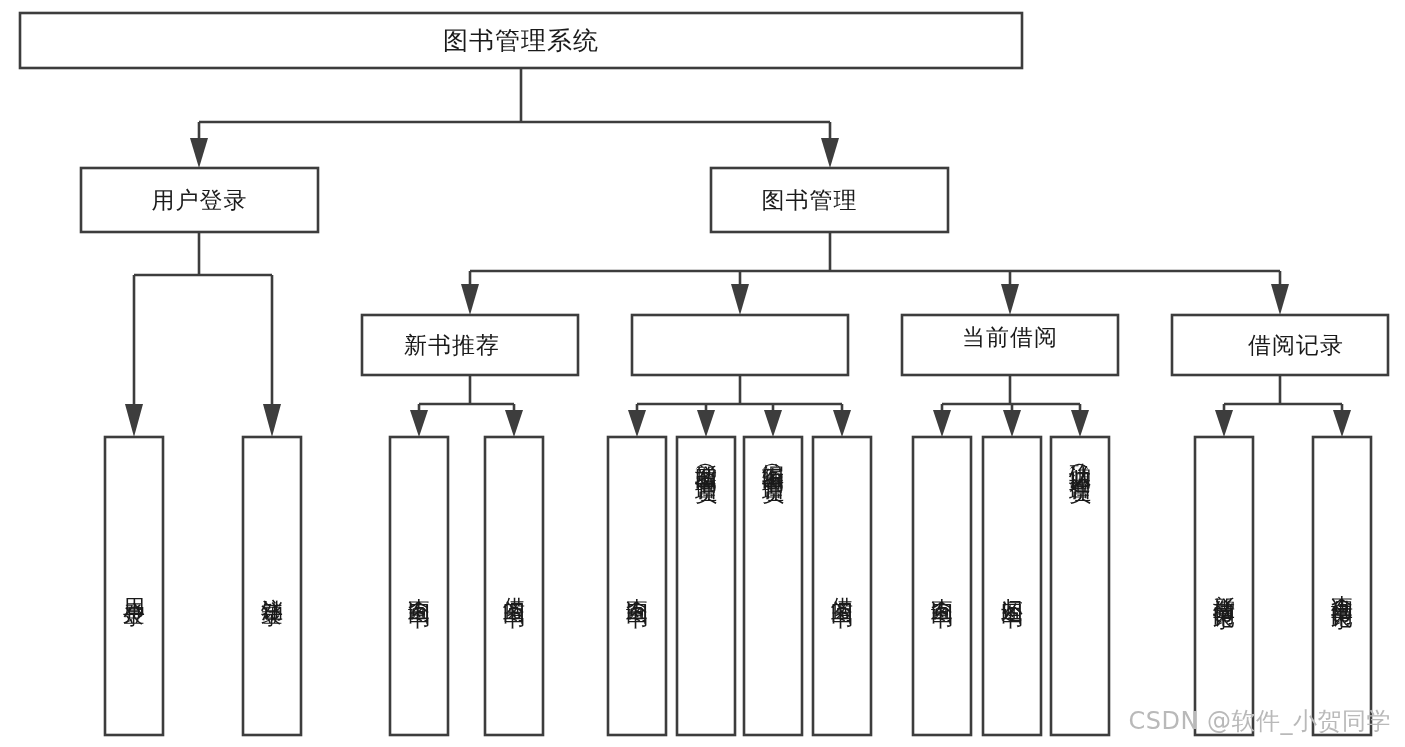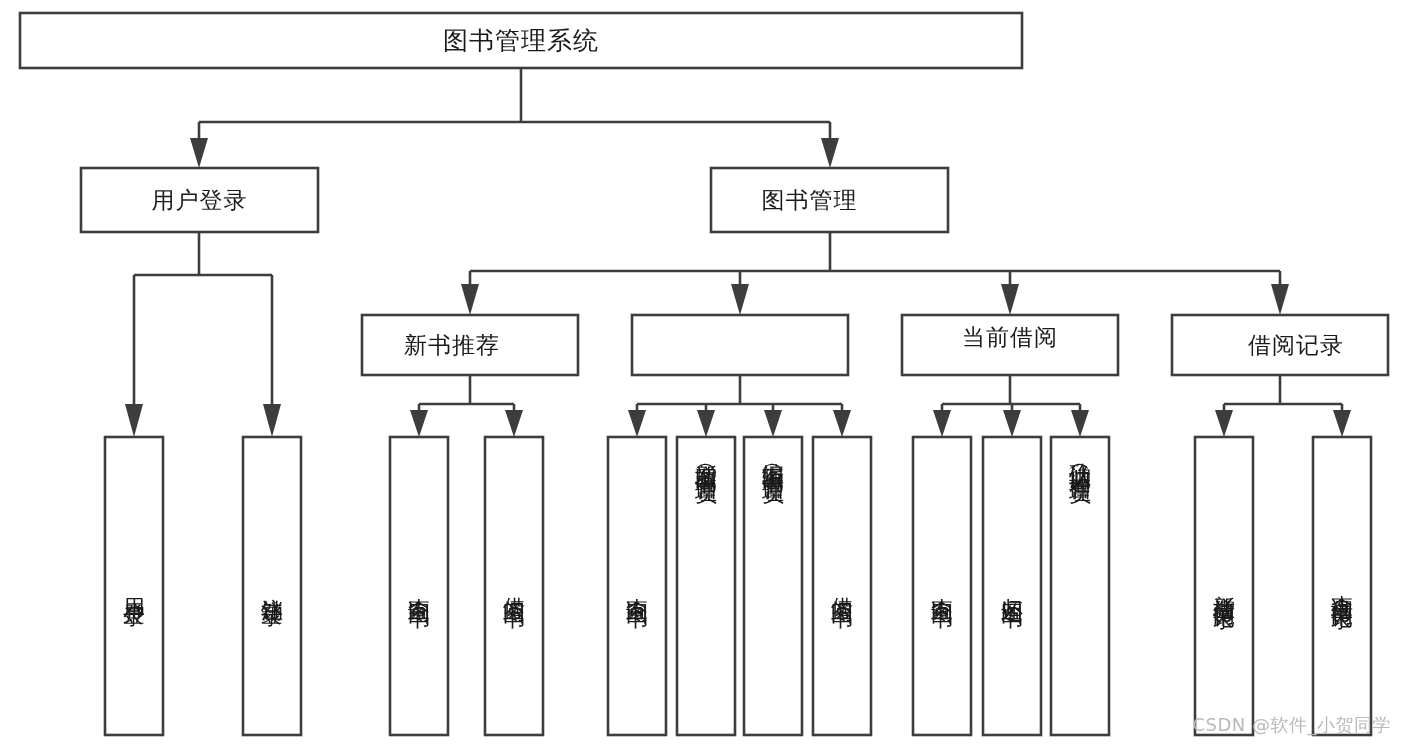--- a/index.html
+++ b/index.html
@@ -70,21 +70,21 @@
     color: #1a1a1a;
     letter-spacing: 1px;
     white-space: nowrap;
   }
   .watermark {
     position: absolute;
     right: 14px;
     bottom: 10px;
     color: #b9b9b9;
     font-family: "DejaVu Sans", "Liberation Sans", sans-serif;
-    font-size: 18px;
+    font-size: 24px;
     letter-spacing: 0.5px;
     white-space: nowrap;
     pointer-events: none;
   }
 </style>
 </head>
 <body>
 
 <div id="diagram-root">
 

